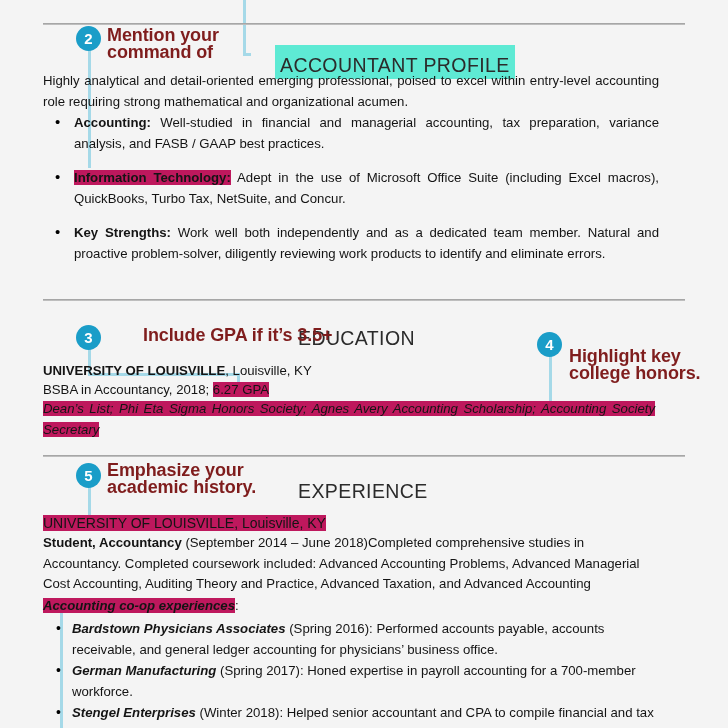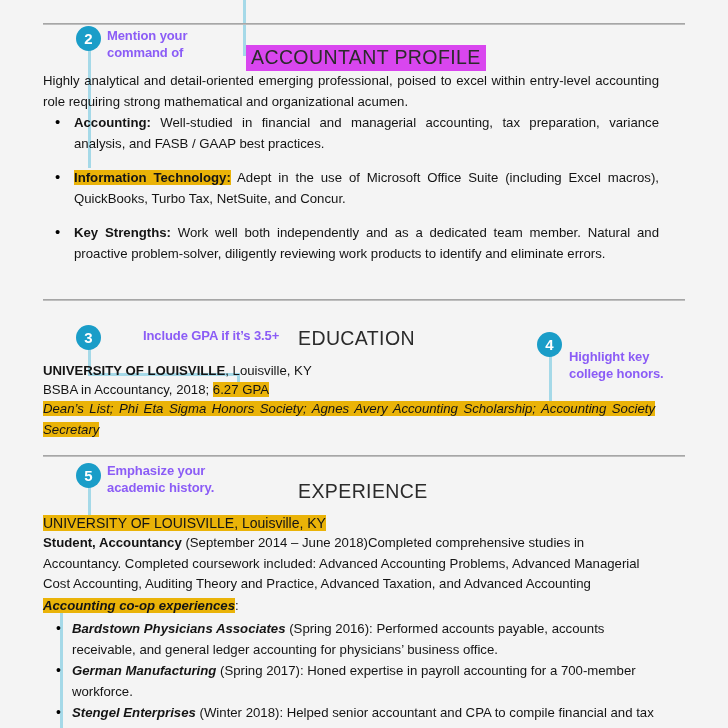--- a/index.html
+++ b/index.html
@@ -48,56 +48,57 @@
     color: #ffffff;
     font-size: 15px;
     font-weight: bold;
     line-height: 25px;
     text-align: center;
     z-index: 5;
     font-family: "Liberation Sans", sans-serif;
   }
   .callout-text {
     position: absolute;
-    color: #8b5cf6;
+    color: #7f1d1d;
     font-weight: bold;
-    font-size: 13px;
+    font-size: 18px;
     line-height: 17px;
     z-index: 4;
     letter-spacing: -0.1px;
   }
 
   
   .sec-head {
     position: absolute;
     font-size: 19.5px;
     color: #2b2b2b;
     letter-spacing: 0.4px;
     font-weight: normal;
     white-space: nowrap;
   }
   .sec-head.hl {
-    background: #d946ef;
-    padding: 1px 5px 2px 5px;
+    background: #5eead4;
+    padding: 9px 5px 2px 5px;
+    margin-left: 29px;
   }
 
   
   .body-txt {
     position: absolute;
     font-size: 13.2px;
     line-height: 20.5px;
     color: #141414;
     text-align: justify;
   }
   .justified {
     text-align: justify;
     text-align-last: left;
   }
   .hl {
-    background: #eab308;
+    background: #be185d;
   }
   b, .b { font-weight: bold; }
   i, .i { font-style: italic; }
 
   ul.bullets {
     margin: 0;
     padding: 0;
     list-style: none;
   }
   ul.bullets > li {

